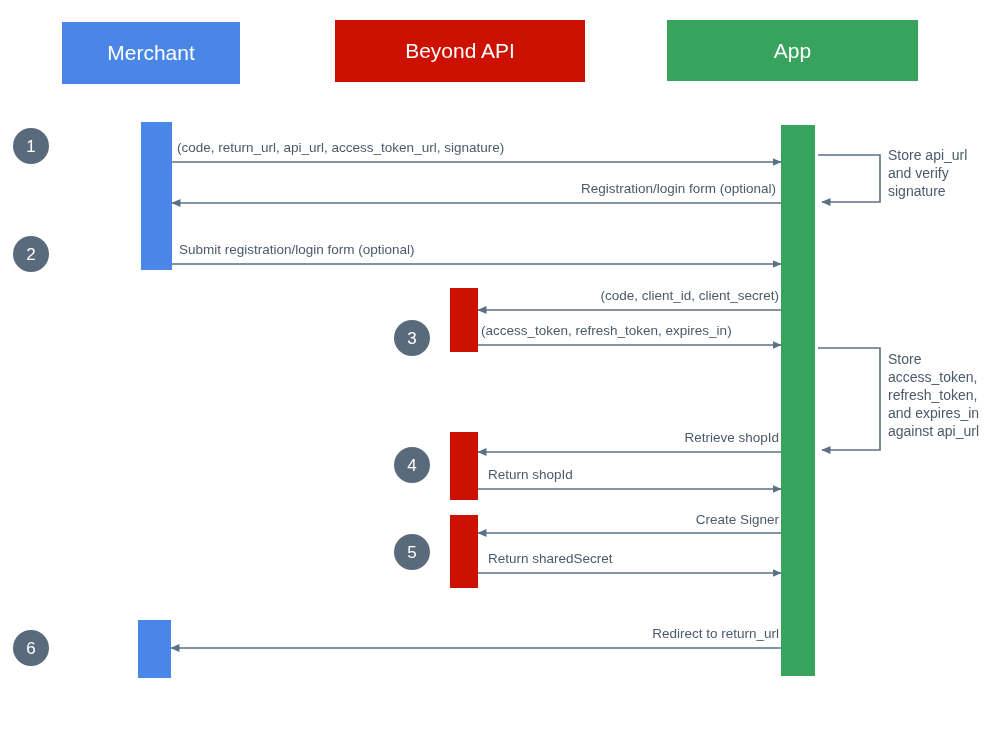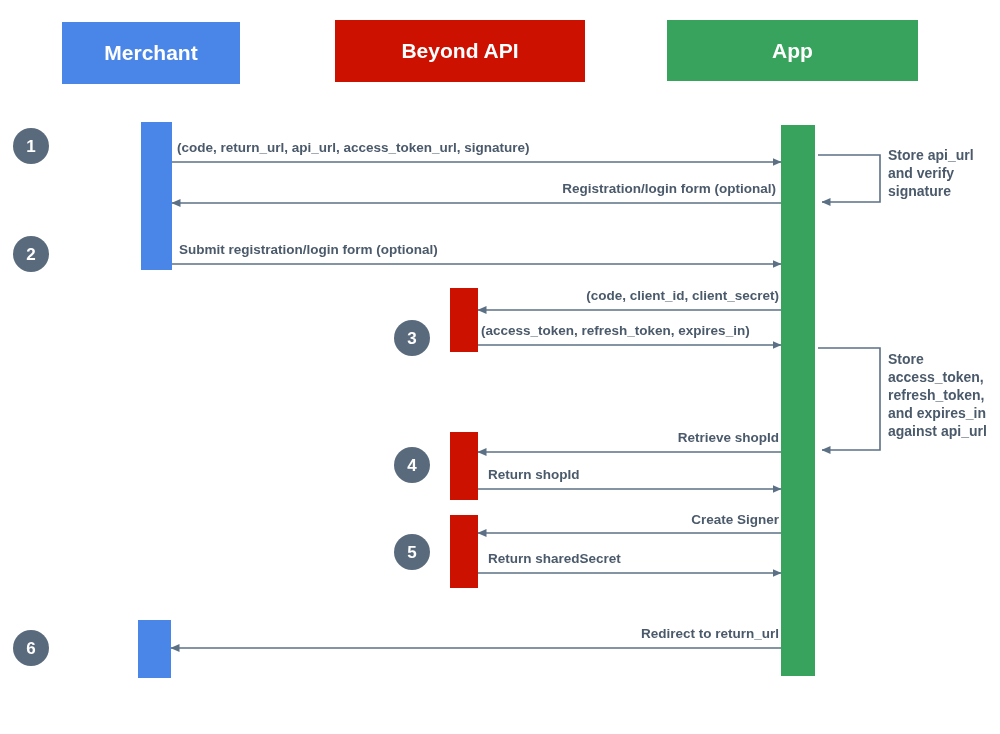--- a/index.html
+++ b/index.html
@@ -12,21 +12,20 @@
     width: 1000px;
     height: 734px;
     font-family: "Liberation Sans", sans-serif;
     overflow: hidden;
   }
   #diagram {
     position: relative;
     width: 1000px;
     height: 680px;
     background: #ffffff;
-    font-weight: bold;
   }
   #diagram svg {
     position: absolute;
     top: 0;
     left: 0;
     width: 1000px;
     height: 734px;
   }
   .actor-label {
     font-family: "Liberation Sans", sans-serif;

